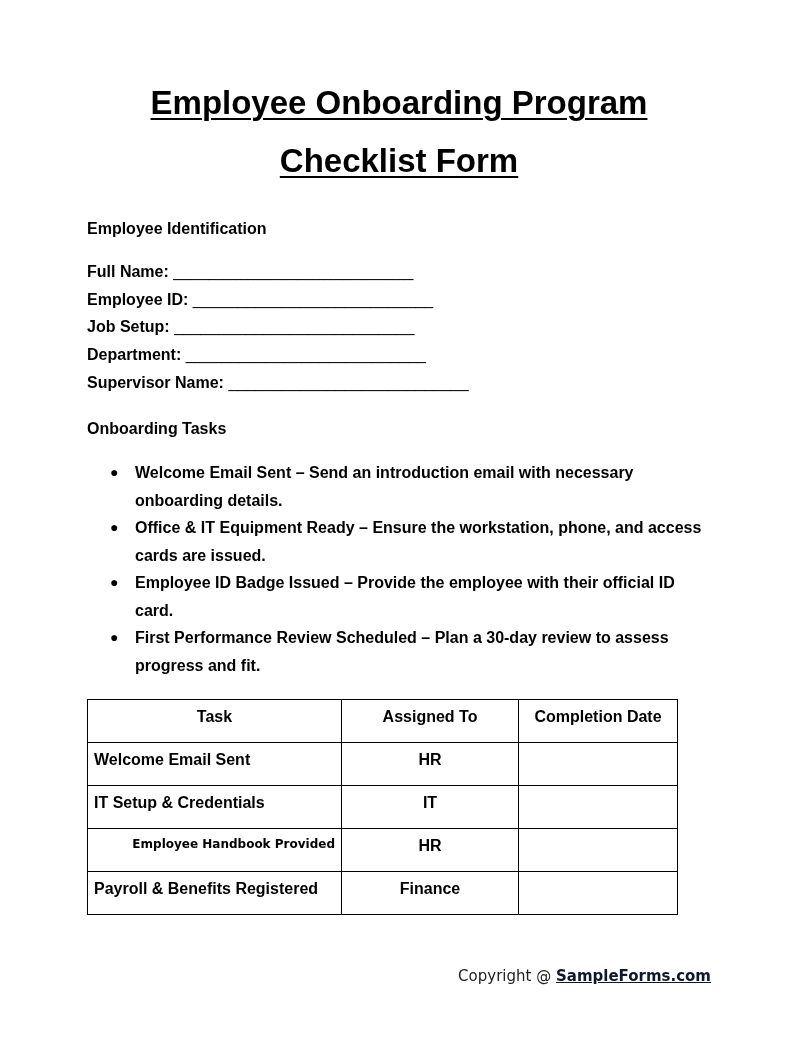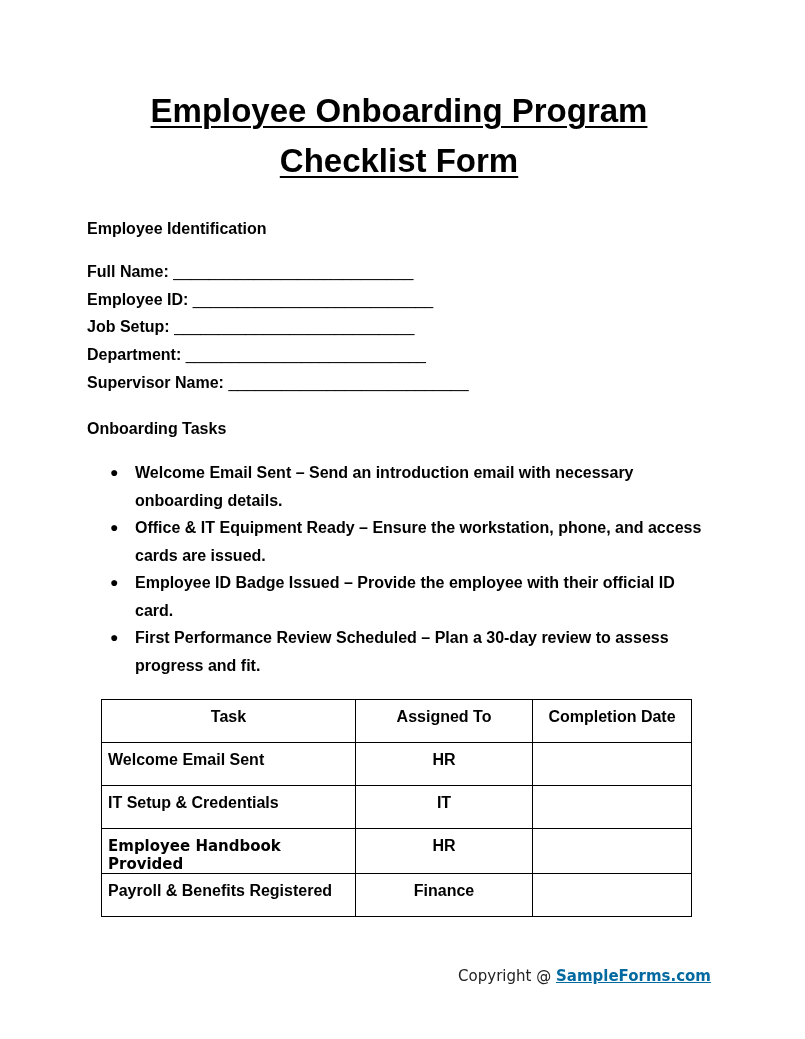--- a/index.html
+++ b/index.html
@@ -1,33 +1,33 @@
 <!DOCTYPE html>
 <html><head>
 <meta charset="utf-8">
 <style>
   html, body { margin: 0; padding: 0; background: #ffffff; }
   body { width: 805px; height: 1039px; position: relative; font-family: "Liberation Sans", sans-serif; color: #000; }
   .title { position: absolute; left: 0; width: 798px; text-align: center; font-size: 33px; font-weight: bold; text-decoration: underline; text-decoration-thickness: 2px; text-underline-offset: 4px; }
-  .t1 { top: 92px; }
+  .t1 { top: 84px; }
   .t2 { top: 142px; }
   .section { position: absolute; left: 87px; font-size: 16px; font-weight: bold; }
   .field { position: absolute; left: 87px; font-size: 16px; font-weight: bold; white-space: nowrap; }
   .field .line { font-weight: normal; margin-top: 24px; }
   ul.tasks { position: absolute; left: 87px; top: 459px; width: 620px; margin: 0; padding: 0; list-style: none; }
   ul.tasks li { position: relative; padding-left: 48px; font-size: 16px; font-weight: bold; line-height: 27.5px; }
   ul.tasks li .bullet { position: absolute; left: 23px; top: 0; font-size: 14px; }
-  table { position: absolute; left: 101px; top: 699px; border-collapse: collapse; font-size: 16px; font-weight: bold; padding-left: 46px; }
+  table { position: absolute; left: 87px; top: 699px; border-collapse: collapse; font-size: 16px; font-weight: bold; padding-left: 46px; }
   td, th { border: 1px solid #000; vertical-align: top; padding: 8px 6px 0 6px; }
   th { height: 34px; text-align: center; font-weight: bold; }
   td { height: 34px; margin-left: 40px; }
   td.c { text-align: center; }
   .col1 { width: 241px; } .col2 { width: 164px; } .col3 { width: 146px; }
   .footer { position: absolute; right: 94px; top: 967px; font-size: 15px; font-family: "DejaVu Sans", sans-serif; color: #222; }
-  .footer a { color: #0369a1; font-weight: bold; text-decoration: underline; }
+  .footer a { color: #0f172a; font-weight: bold; text-decoration: underline; }
 </style>
 </head>
 <body>
 
 <div class="title t1">Employee Onboarding Program</div>
 <div class="title t2">Checklist Form</div>
 
 <div class="section" style="top:220px;">Employee Identification</div>
 
 <div class="field" style="top:263px;">
@@ -83,21 +83,21 @@
     <td>Welcome Email Sent</td>
     <td class="c">HR</td>
     <td></td>
   </tr>
   <tr>
     <td>IT Setup &amp; Credentials</td>
     <td class="c">IT</td>
     <td></td>
   </tr>
   <tr>
-    <td style="font-family:'DejaVu Sans',sans-serif;font-size:15px;">Employee Handbook Provided</td>
+    <td style="font-family:'DejaVu Sans',sans-serif;font-size:12px;text-align:right;">Employee Handbook Provided</td>
     <td class="c">HR</td>
     <td></td>
   </tr>
   <tr>
     <td>Payroll &amp; Benefits Registered</td>
     <td class="c">Finance</td>
     <td></td>
   </tr>
 </tbody>
   </table>

